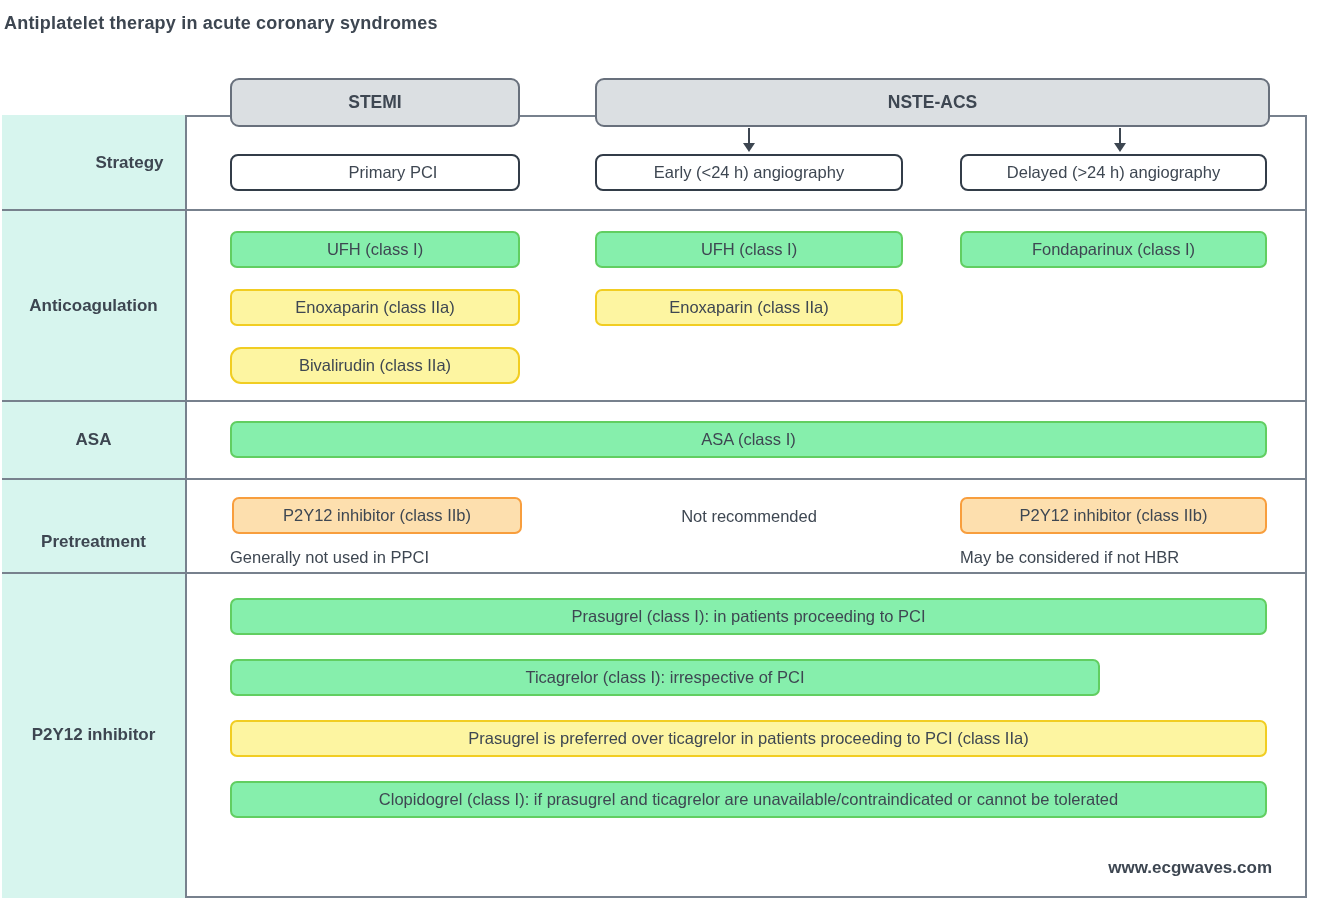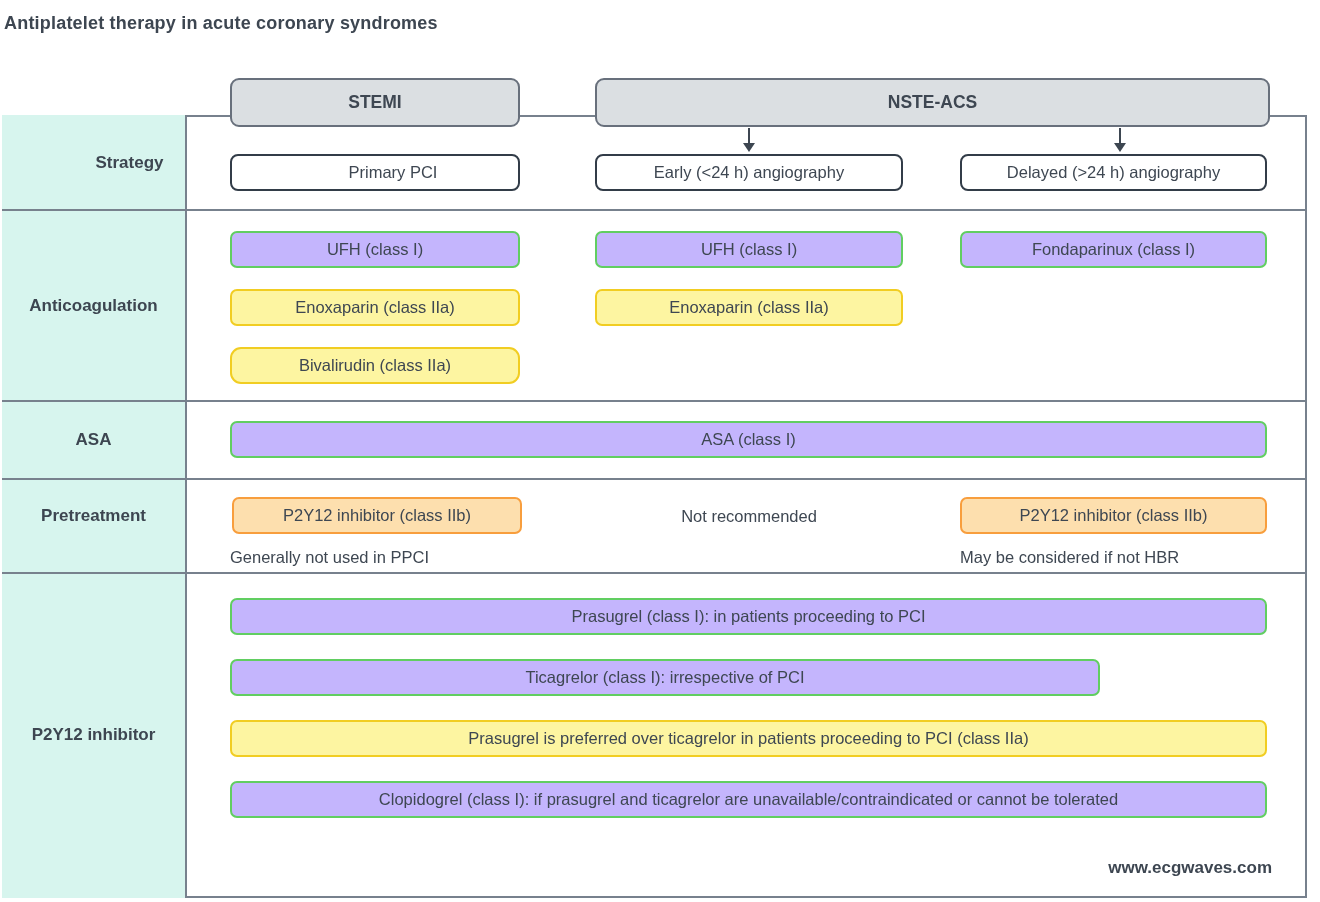--- a/index.html
+++ b/index.html
@@ -14,21 +14,21 @@
                 background:#d7f5ee; border-right:2px solid #77818d; box-sizing:border-box; }
   .hline { position:absolute; left:2px; width:1305px; height:2px; background:#77818d; }
 
   .row-label { position:absolute; left:2px; width:183px; display:flex; align-items:center; justify-content:center;
                font-size:17px; font-weight:bold; color:#3d4651; text-align:center; }
 
   .box { position:absolute; box-sizing:border-box; display:flex; align-items:center; justify-content:center;
          font-size:16.5px; color:#3e4752; border-radius:7px; text-align:center; background:#fff; }
   .box.header { background:#dbdfe2; border:2px solid #68707c; font-weight:bold; font-size:17.5px; border-radius:9px; }
   .box.white  { background:#ffffff; border:2px solid #323c48; border-radius:8px; }
-  .box.green  { background:#c4b5fd; border:2px solid #61ce61; }
+  .box.green  { background:#86efac; border:2px solid #61ce61; }
   .box.yellow { background:#fdf5a1; border:2px solid #f1cd22; }
   .box.orange { background:#fddfae; border:2px solid #f89e3d; }
 
   .note { position:absolute; font-size:16.5px; color:#3e4752; }
   .note.center { display:flex; align-items:center; justify-content:center; text-align:center; }
 
   .arrow { position:absolute; width:16px; }
   .arrow .shaft { width:2px; height:15px; background:#3d4651; margin:0 auto; }
   .arrow .head  { width:0; height:0; border-left:6px solid transparent; border-right:6px solid transparent;
                   border-top:9px solid #3d4651; margin:0 auto; }
@@ -46,21 +46,21 @@
   <div class="label-col"></div>
 
   <div class="hline" style="top:209px;"></div>
   <div class="hline" style="top:400px;"></div>
   <div class="hline" style="top:478px;"></div>
   <div class="hline" style="top:572px;"></div>
 
   <div class="row-label" style="top:117px; height:92px;padding-left:36px;">Strategy</div>
   <div class="row-label" style="top:211px; height:189px;">Anticoagulation</div>
   <div class="row-label" style="top:402px; height:76px;">ASA</div>
-  <div class="row-label" style="top:480px; height:72px;">Pretreatment</div>
+  <div class="row-label" style="top:506px; height:72px;">Pretreatment</div>
   <div class="row-label" style="top:574px; height:322px;">P2Y12 inhibitor</div>
 
   <div class="box header" style="left:230px; top:78px; width:290px; height:49px;text-align:center;">STEMI</div>
   <div class="box header" style="left:595px; top:78px; width:675px; height:49px;">NSTE-ACS</div>
 
   <div class="arrow" style="left:741px; top:128px;">
     <div class="shaft"></div>
     <div class="head"></div>
   </div>
   <div class="arrow" style="left:1112px; top:128px;">

